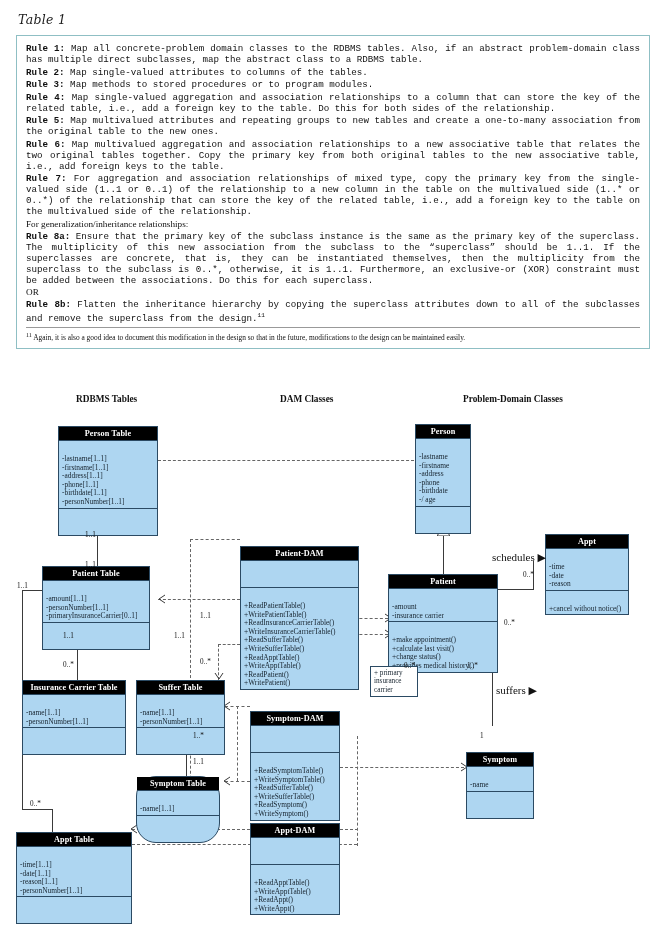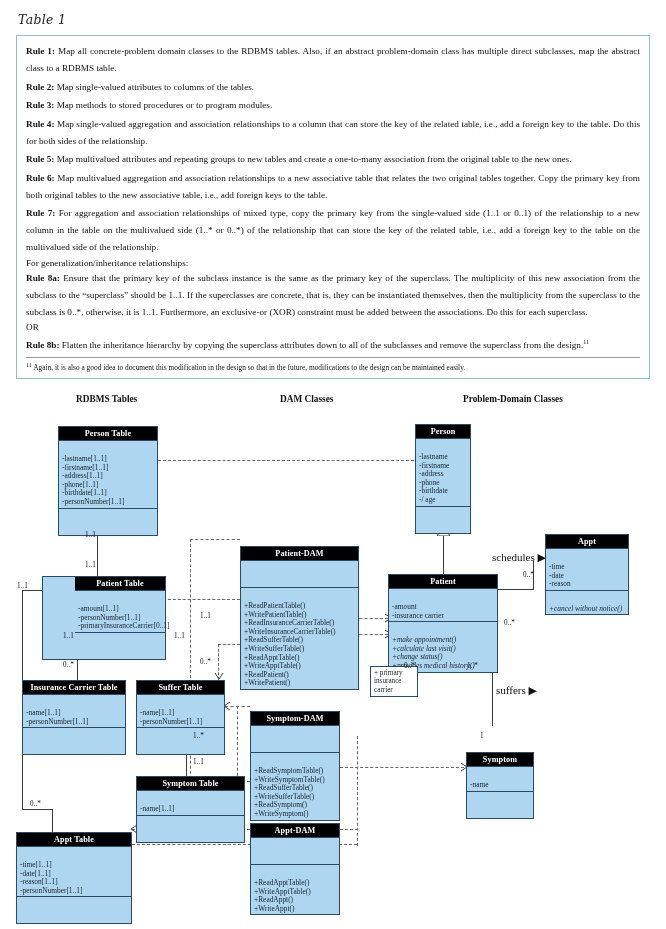--- a/index.html
+++ b/index.html
@@ -27,25 +27,25 @@
 
   
   .rules-box{
     position:absolute;left:16px;top:35px;width:634px;
     border:1px solid #8fbfc4;
     background:#ffffff;
     padding:7px 9px 5px 9px;
     box-sizing:border-box;
   }
   .rule{
-    font-size:9.2px;line-height:17px;
+    font-size:9.2px;line-height:11px;
     text-align:justify;
     margin:0 0 1.5px 0;
     color:#111;
-    font-family:Liberation Serif, serif;
+    font-family:Liberation Mono, monospace;
   }
   .rule b{font-weight:bold;}
   .rule-plain{font-size:9.2px;line-height:10.7px;margin:0 0 1.5px 0;color:#111;}
   .footnote{
     font-size:7.4px;line-height:9px;color:#111;
     border-top:1px solid #999;
     margin-top:3px;padding-top:3px;
   }
   sup{font-size:6px;vertical-align:super;}
 
@@ -80,21 +80,21 @@
     border-bottom:1px solid #2b4a63;
     padding:1px 2px 1px 3px;
     margin-top:13px;
   }
   .uml .compartment:last-child{border-bottom:none;}
   .uml .compartment.empty{min-height:11px;}
   .uml .line{
     font-size:7.4px;line-height:8.6px;color:#16232e;
     white-space:nowrap;
   }
-  .uml .line.ital{font-style:italic;}
+  .uml .line.ital{}
 
   
   .note-box{
     position:absolute;
     border:1px solid #2b4a63;
     background:#ffffff;
     font-size:7.2px;line-height:8.4px;
     padding:2px 3px;
     color:#16232e;
     box-sizing:border-box;
@@ -249,21 +249,21 @@
         <div class="line">-lastname[1..1]</div>
         <div class="line">-firstname[1..1]</div>
         <div class="line">-address[1..1]</div>
         <div class="line">-phone[1..1]</div>
         <div class="line">-birthdate[1..1]</div>
         <div class="line">-personNumber[1..1]</div>
       </div>
       <div class="compartment empty"></div>
     </div>
 
-    <div class="uml" style="left:42px;top:190px;width:124px;padding-left:32px;">
+    <div class="uml" style="left:42px;top:180px;width:108px;">
       <div class="title">Patient Table</div>
       <div class="compartment">
         <div class="line">-amount[1..1]</div>
         <div class="line">-personNumber[1..1]</div>
         <div class="line">-primaryInsuranceCarrier[0..1]</div>
       </div>
       <div class="compartment empty"></div>
     </div>
 
     <div class="uml" style="left:22px;top:294px;width:104px;">
@@ -277,21 +277,21 @@
 
     <div class="uml" style="left:136px;top:294px;width:89px;">
       <div class="title">Suffer Table</div>
       <div class="compartment">
         <div class="line">-name[1..1]</div>
         <div class="line">-personNumber[1..1]</div>
       </div>
       <div class="compartment empty"></div>
     </div>
 
-    <div class="uml" style="left:136px;top:390px;width:109px;">
+    <div class="uml" style="left:136px;top:390px;width:84px;border-radius:20px;">
       <div class="title">Symptom Table</div>
       <div class="compartment">
         <div class="line">-name[1..1]</div>
       </div>
       <div class="compartment empty"></div>
     </div>
 
     <div class="uml" style="left:16px;top:446px;width:116px;">
       <div class="title">Appt Table</div>
       <div class="compartment">

